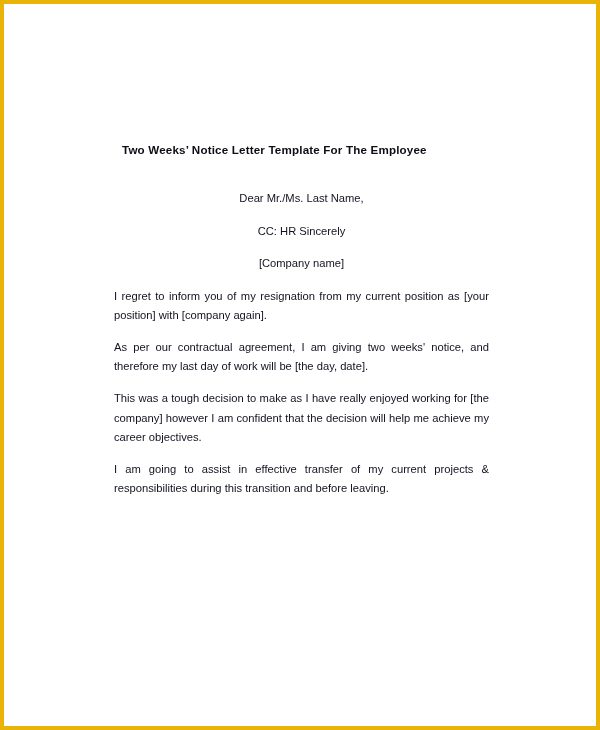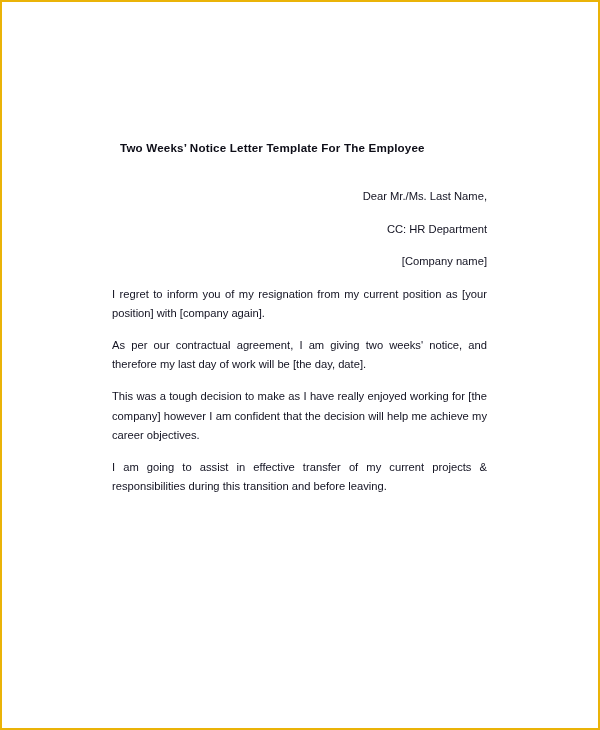--- a/index.html
+++ b/index.html
@@ -10,21 +10,21 @@
   }
   body {
     font-family: "Liberation Sans", sans-serif;
     -webkit-font-smoothing: antialiased;
   }
   .page {
     position: relative;
     width: 600px;
     height: 730px;
     background: #ffffff;
-    border: 2px solid #eab308;
+    border: 4px solid #eab308;
     box-sizing: border-box;
     overflow: hidden;
   }
   .letter {
     position: absolute;
     left: 110px;
     top: 138px;
     width: 375px;
   }
   .letter-heading {
@@ -34,40 +34,40 @@
     letter-spacing: 0.18px;
     margin: 0 0 32px 8px;
     line-height: 15px;
     white-space: nowrap;
   }
   .para {
     font-size: 11.2px;
     color: #121221;
     line-height: 19.2px;
     margin: 0 0 13px 0;
-    text-align: right;
+    text-align: center;
   }
   .para.justify {
     text-align: justify;
     text-justify: inter-word;
   }
   .spacer-salutation { margin-bottom: 14px; }
 </style>
 </head>
 <body>
 
 <div class="page">
 
   <div class="letter">
 
     <div class="letter-heading">Two Weeks’ Notice Letter Template For The Employee</div>
 
     <p class="para spacer-salutation">Dear Mr./Ms. Last Name,</p>
 
-    <p class="para">CC: HR Department</p>
+    <p class="para">CC: HR Sincerely</p>
 
     <p class="para">[Company name]</p>
 
     <p class="para justify">I regret to inform you of my resignation from my current position as [your position] with [company again].</p>
 
     <p class="para justify">As per our contractual agreement, I am giving two weeks' notice, and therefore my last day of work will be [the day, date].</p>
 
     <p class="para justify">This was a tough decision to make as I have really enjoyed working for [the company] however I am confident that the decision will help me achieve my career objectives.</p>
 
 

